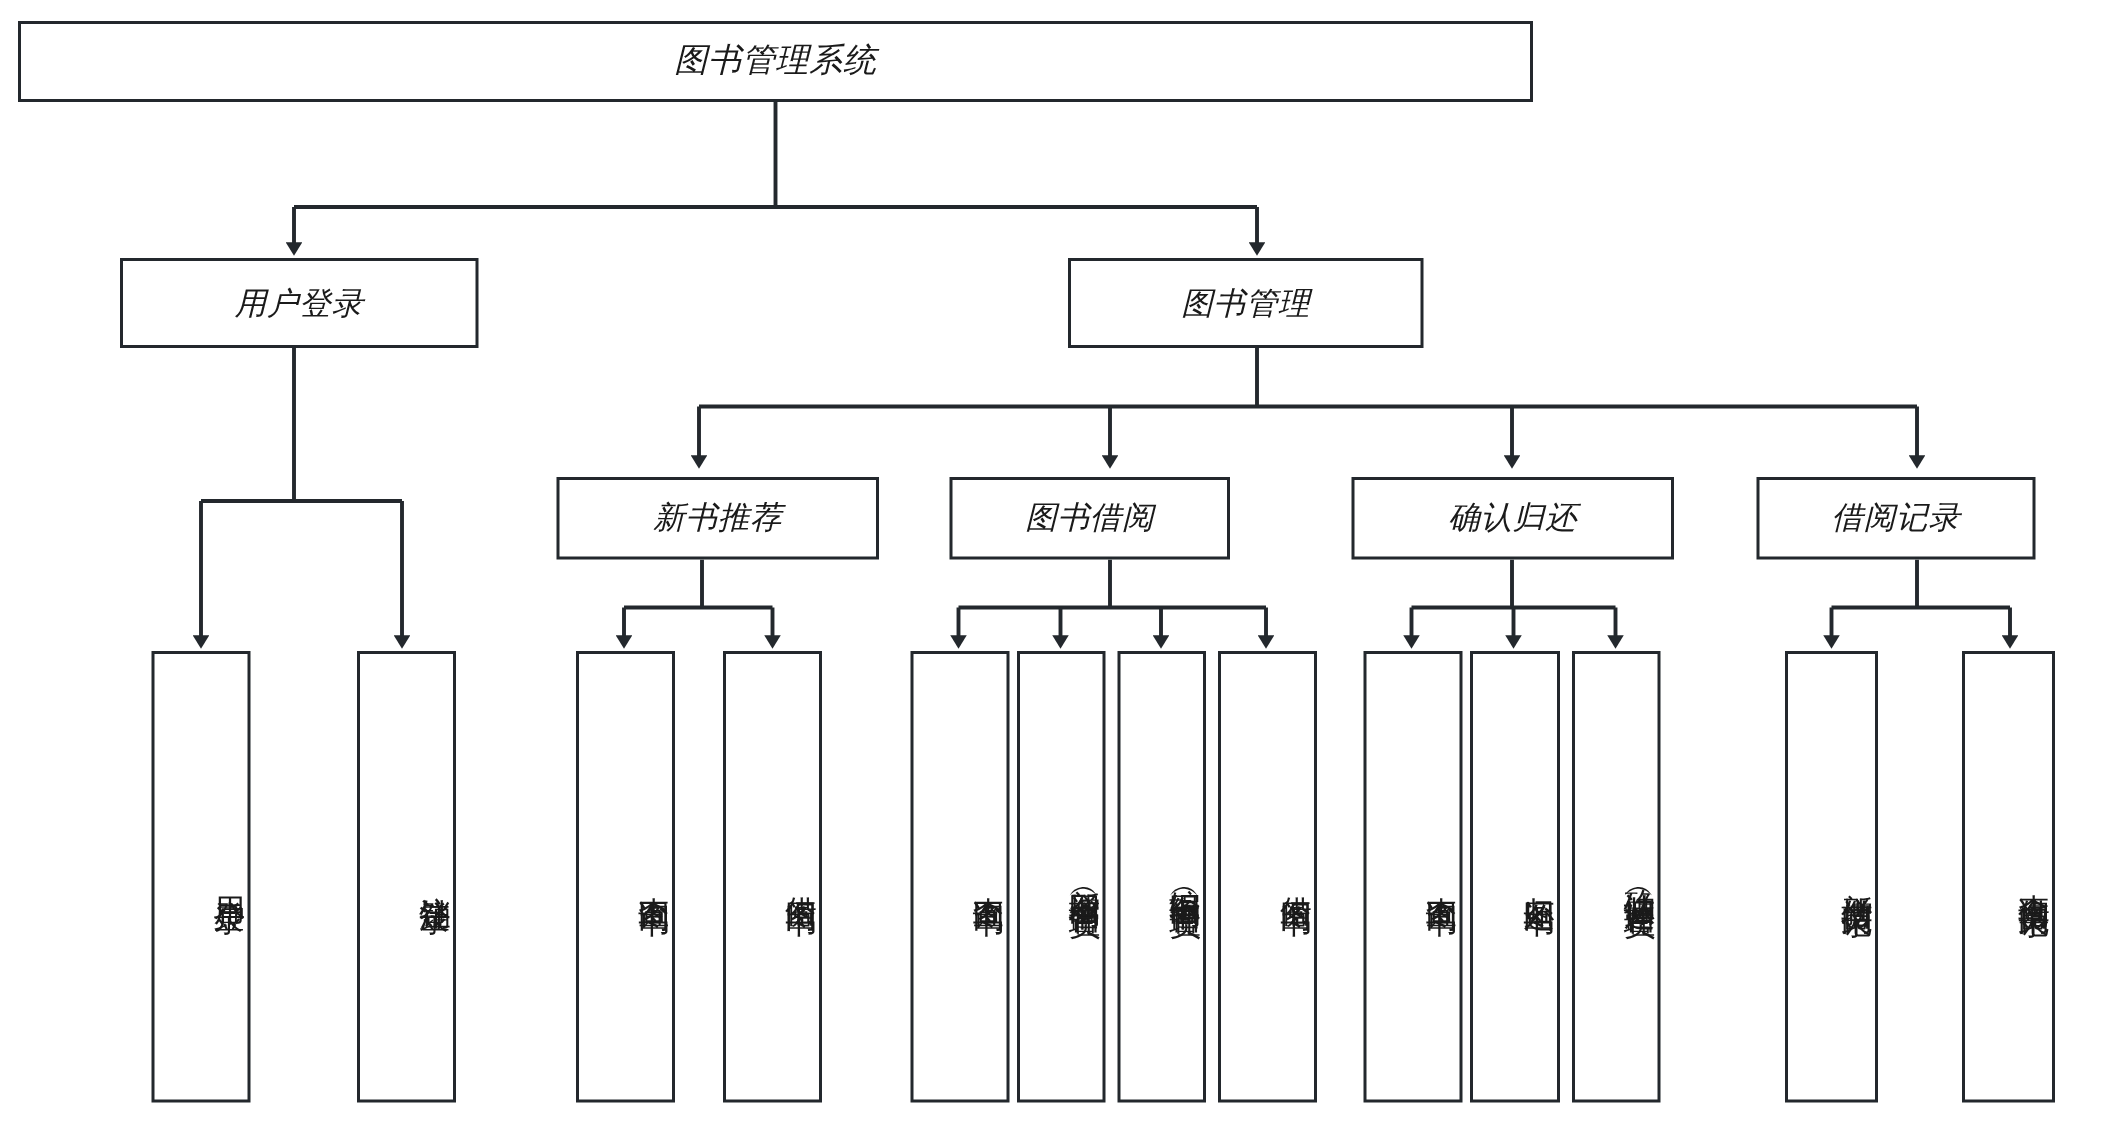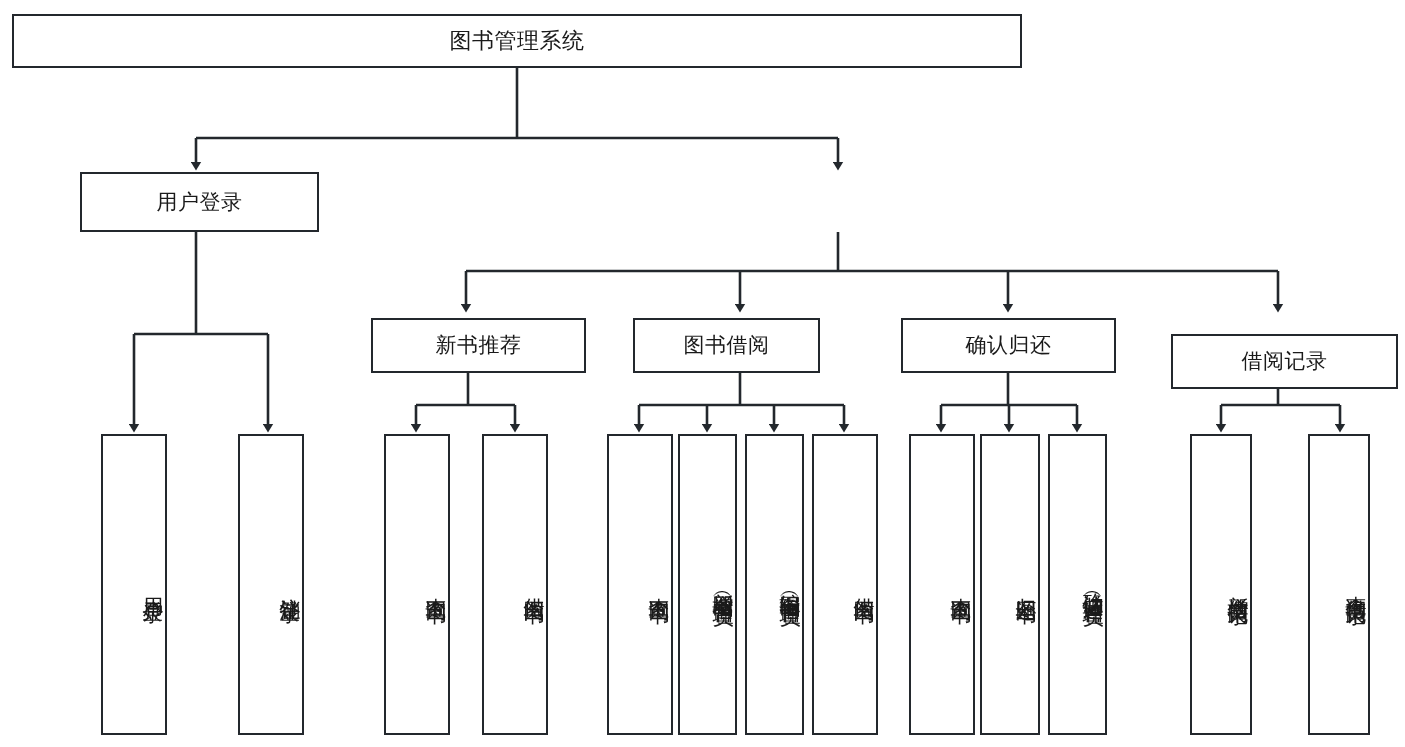--- a/index.html
+++ b/index.html
@@ -24,20 +24,21 @@
     background: #ffffff;
     display: flex;
     align-items: center;
     justify-content: center;
     color: #1a1a1a;
     line-height: 1.18;
   }
   .node.horiz {
     font-size: 21px;
     letter-spacing: 0.5px;
+    font-style: italic;
   }
   .node.vert {
     font-size: 21px;
     writing-mode: vertical-rl;
     text-orientation: upright;
     letter-spacing: 2px;
     padding: 8px 0;
     align-items: flex-start;
     justify-content: center;
   }
@@ -117,25 +118,26 @@
       <path d="M1278,373 L1278,405"></path>
       <path d="M1221,405 L1340,405"></path>
       <path d="M1221,405 L1221,424" marker-end="url(#arrow)"></path>
       <path d="M1340,405 L1340,424" marker-end="url(#arrow)"></path>
     </g>
   </svg>
 
   <div class="node horiz root" style="left:12px; top:14px; width:1010px; height:54px;">图书管理系统</div>
 
   <div class="node horiz" style="left:80px; top:172px; width:239px; height:60px;">用户登录</div>
+  <div class="node horiz" style="left:712px; top:172px; width:237px; height:60px;">图书管理</div>
 
   <div class="node horiz" style="left:371px; top:318px; width:215px; height:55px;">新书推荐</div>
   <div class="node horiz" style="left:633px; top:318px; width:187px; height:55px;">图书借阅</div>
   <div class="node horiz" style="left:901px; top:318px; width:215px; height:55px;">确认归还</div>
-  <div class="node horiz" style="left:1171px; top:334px; width:227px; height:55px;">借阅记录</div>
+  <div class="node horiz" style="left:1171px; top:318px; width:186px; height:55px;">借阅记录</div>
 
   <div class="node vert" style="left:101px; top:434px; width:66px; height:301px;">
     <span class="vtext">用户登录</span>
   </div>
   <div class="node vert" style="left:238px; top:434px; width:66px; height:301px;">
     <span class="vtext">注销登录</span>
   </div>
 
   <div class="node vert" style="left:384px; top:434px; width:66px; height:301px;">
     <span class="vtext">查询图书</span>

